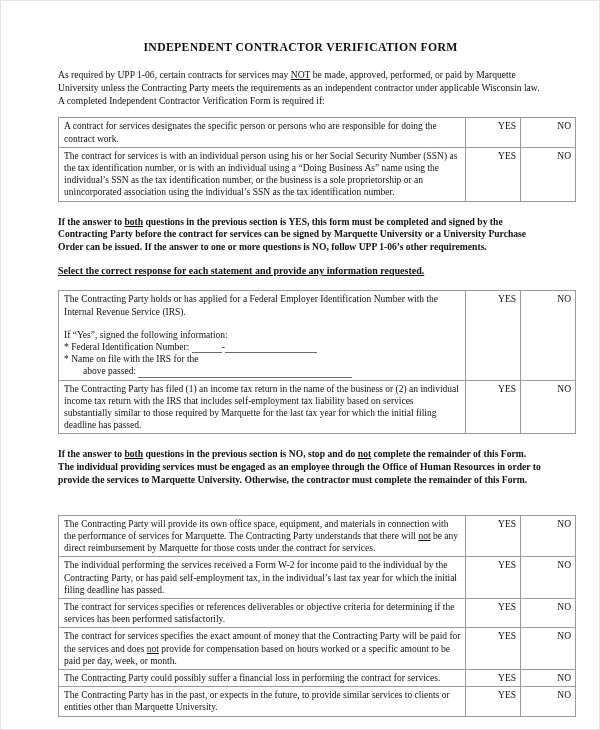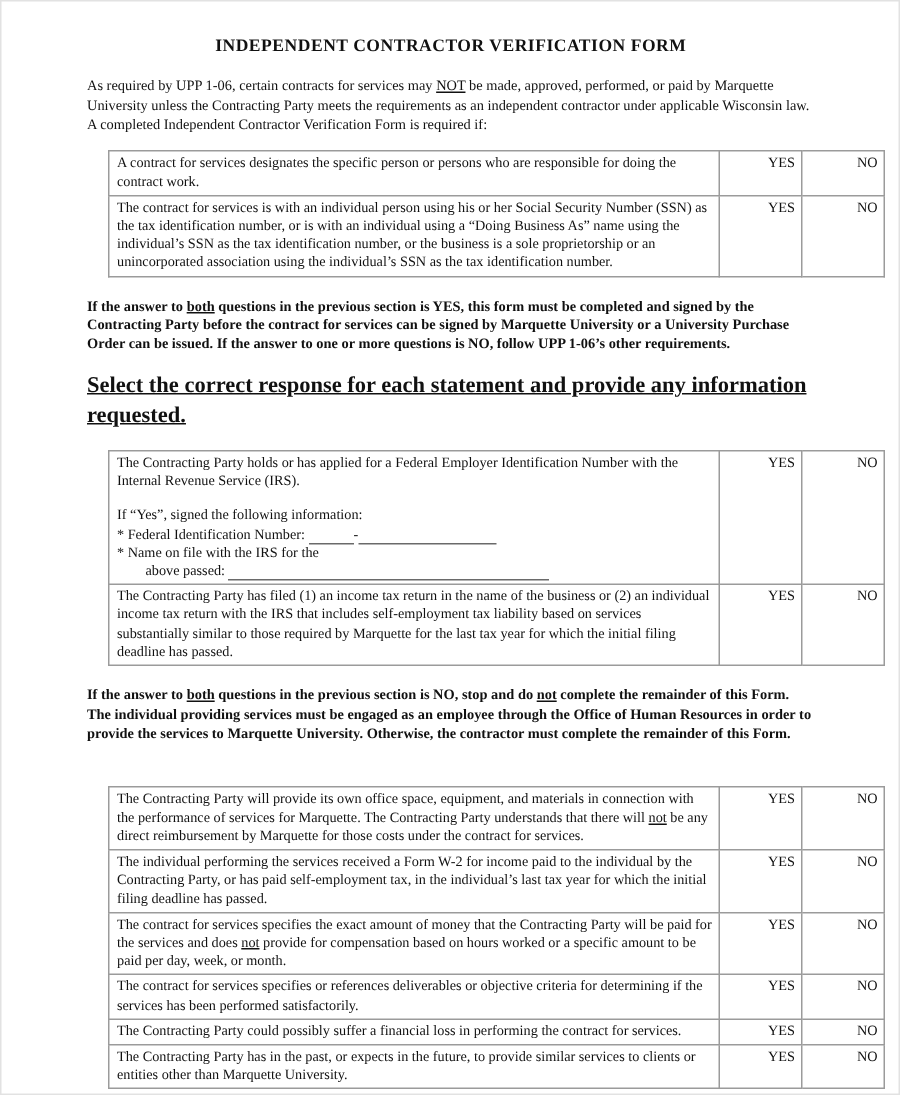--- a/index.html
+++ b/index.html
@@ -14,21 +14,21 @@
     color: #111111;
     overflow: hidden;
   }
   .page {
     position: relative;
     box-sizing: border-box;
     width: 600px;
     height: 730px;
     background: #ffffff;
     border: 1px solid #e2e2e2;
-    padding: 21px 56px 0 57px;
+    padding: 38px 56px 0 57px;
   }
 
   .doc-title {
     text-align: center;
     font-weight: bold;
     font-size: 11.7px;
     letter-spacing: 0.35px;
     margin: 2px 0 14px 0;
     line-height: 1.2;
   }
@@ -44,29 +44,29 @@
   }
   p.body-text.tight {
     margin-bottom: 0;
   }
 
   .u { text-decoration: underline; }
 
   .lead-in {
     font-weight: bold;
     text-decoration: underline;
-    font-size: 15px;
+    font-size: 10px;
     line-height: 1.335;
     margin: 10px 0 13px 0;
   }
 
   table.form-table {
     border-collapse: collapse;
     width: 487px;
-    margin: 0 0 0 14px;
+    margin: 0 0 0 0;
     table-layout: fixed;
   }
   table.form-table td {
     border: 1px solid #9b9b9b;
     font-size: 9.5px;
     line-height: 1.285;
     vertical-align: top;
     padding: 2px 4px 2px 5px;
   }
   td.stmt { width: 397px; }
@@ -164,26 +164,26 @@
       <td class="stmt"><span>The Contracting Party will provide its own office space, equipment, and materials in connection with the performance of services for Marquette.  The Contracting Party understands that there will </span><span class="u">not</span><span> be any direct reimbursement by Marquette for those costs under the contract for services.</span></td>
       <td class="yes">YES</td>
       <td class="no">NO</td>
     </tr>
     <tr>
       <td class="stmt"><span>The individual performing the services received a Form W-2 for income paid to the individual by the Contracting Party, or has paid self-employment tax, in the individual’s last tax year for which the initial filing deadline has passed.</span><span class="u"></span><span></span></td>
       <td class="yes">YES</td>
       <td class="no">NO</td>
     </tr>
     <tr>
-      <td class="stmt"><span>The contract for services specifies the exact amount of money that the Contracting Party will be paid for the services and does </span><span class="u">not</span><span> provide for compensation based on hours worked or a specific amount to be paid per day, week, or month.</span></td>
+      <td class="stmt"><span>The contract for services specifies or references deliverables or objective criteria for determining if the services has been performed satisfactorily.</span><span class="u"></span><span></span></td>
       <td class="yes">YES</td>
       <td class="no">NO</td>
     </tr>
     <tr>
-      <td class="stmt"><span>The contract for services specifies or references deliverables or objective criteria for determining if the services has been performed satisfactorily.</span><span class="u"></span><span></span></td>
+      <td class="stmt"><span>The contract for services specifies the exact amount of money that the Contracting Party will be paid for the services and does </span><span class="u">not</span><span> provide for compensation based on hours worked or a specific amount to be paid per day, week, or month.</span></td>
       <td class="yes">YES</td>
       <td class="no">NO</td>
     </tr>
     <tr>
       <td class="stmt"><span>The Contracting Party could possibly suffer a financial loss in performing the contract for services.</span><span class="u"></span><span></span></td>
       <td class="yes">YES</td>
       <td class="no">NO</td>
     </tr>
     <tr>
       <td class="stmt"><span>The Contracting Party has in the past, or expects in the future, to provide similar services to clients or entities other than Marquette University.</span><span class="u"></span><span></span></td>

